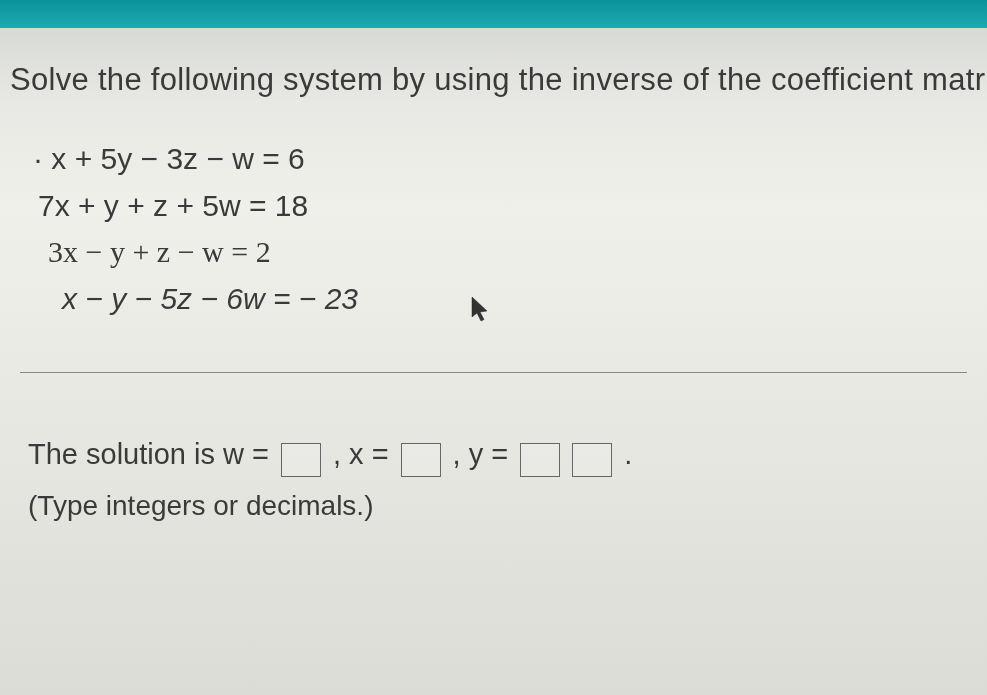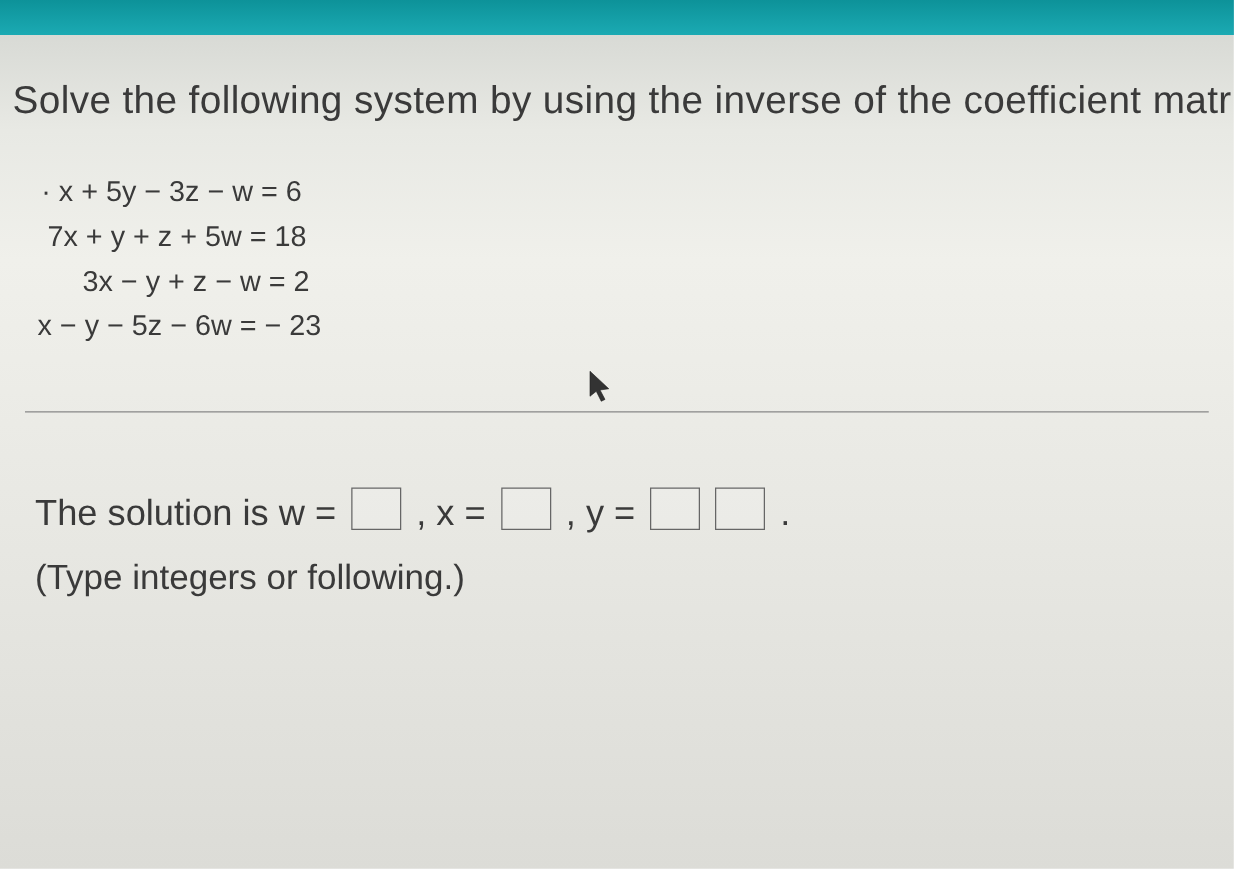--- a/index.html
+++ b/index.html
@@ -35,47 +35,47 @@
       font-size: 31px;
       font-weight: normal;
       color: #3a3a3a;
       letter-spacing: 0.3px;
       margin-bottom: 36px;
       white-space: nowrap;
       line-height: 1.3;
     }
     .equations {
       margin-left: 18px;
-      font-size: 23px;
+      font-size: 30px;
       color: #3a3a3a;
       line-height: 1.55;
       margin-bottom: 50px;
     }
     .eq-line {
       display: block;
       white-space: nowrap;
     }
     .eq1 { margin-left: 5px; }
     .eq2 { margin-left: 10px; }
-    .eq3 { margin-left: 38px; }
-    .eq4 { margin-left: 2px; }
+    .eq3 { margin-left: 20px; font-family: Liberation Serif, serif; }
+    .eq4 { margin-left: 34px; font-style: italic; }
     hr.divider {
       border: none;
       border-top: 1.5px solid #888;
       margin: 42px 10px 60px 10px;
     }
     .answer-section {
       margin-left: 18px;
       font-size: 29px;
       color: #3a3a3a;
       line-height: 1.5;
     }
     .answer-line {
       display: flex;
-      align-items: flex-start;
+      align-items: flex-end;
       flex-wrap: nowrap;
       gap: 12px;
       margin-bottom: 8px;
     }
     .answer-box {
       display: inline-block;
       width: 40px;
       height: 34px;
       border: 1.5px solid #666;
       background: rgba(255,255,255,0.15);
@@ -116,21 +116,21 @@
     <div class="answer-line">
       <span>The solution is w =</span>
       <input type="text" class="answer-box" style="">
       <span>, x =</span>
       <input type="text" class="answer-box" style="">
       <span>, y =</span>
       <input type="text" class="answer-box" style="">
       <input type="text" class="answer-box" style="">
       <span>.</span>
     </div>
-    <div class="hint-text">(Type integers or following.)</div>
+    <div class="hint-text">(Type integers or decimals.)</div>
   </div>
 
 </div>
 
 <div class="cursor-icon">
   <svg width="22" height="30" viewBox="0 0 22 30">
     <path d="M 2 2 L 2 22 L 7 18 L 11 26 L 14 24.5 L 10 17 L 17 16 Z" fill="#333" stroke="#222" stroke-width="0.5"></path>
   </svg>
 </div>
 

